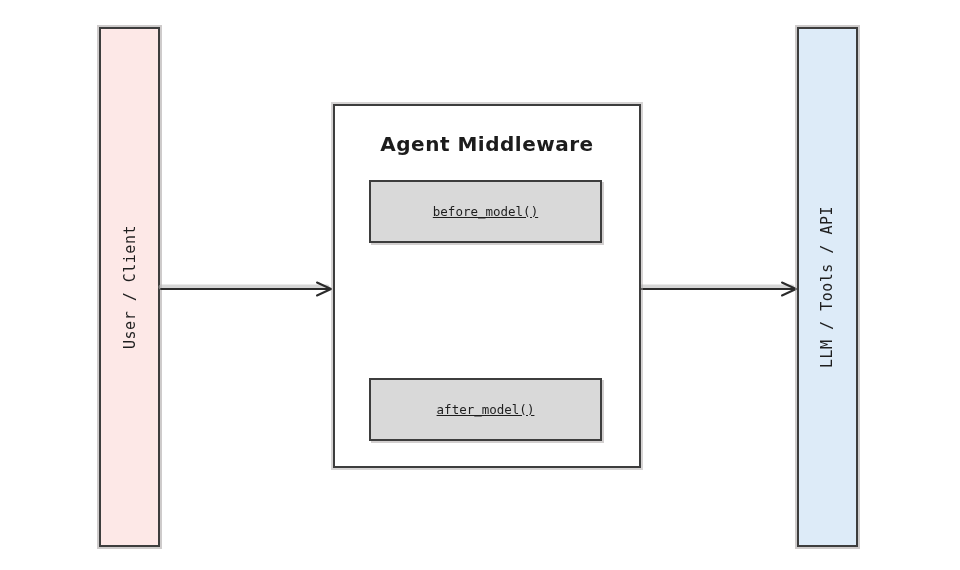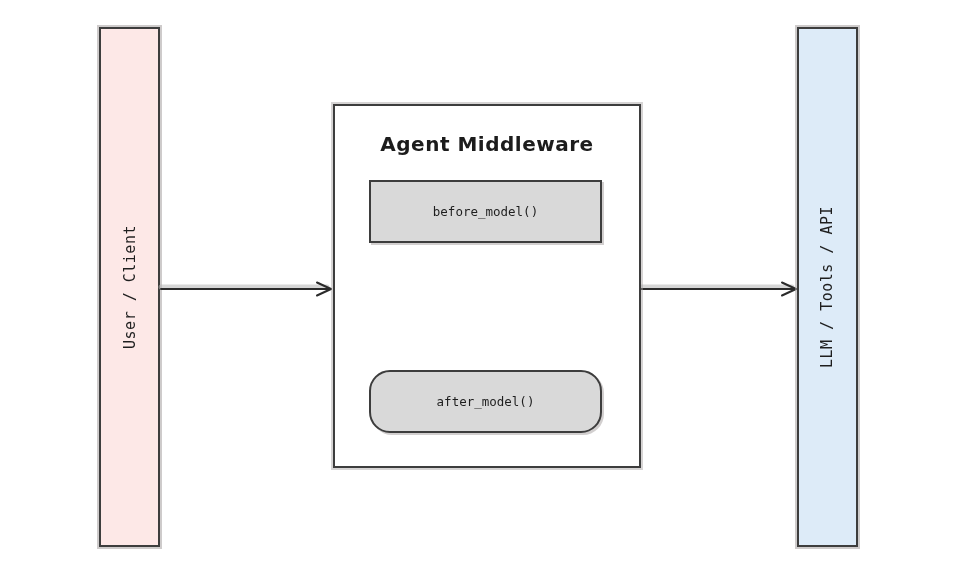--- a/index.html
+++ b/index.html
@@ -63,24 +63,25 @@
     background: #d9d9d9;
     border: 2px solid #3d3d3d;
     box-sizing: border-box;
     box-shadow: 2px 2px 0 rgba(165,160,160,0.5);
     display: flex;
     align-items: center;
     justify-content: center;
     font-family: "DejaVu Sans Mono", monospace;
     font-size: 12.5px;
     color: #1e1e1e;
+    text-decoration: underline;
   }
   .hook1 { top: 74px; }
   .hook2 { top: 172px; }
-  .hook3 { top: 264px; border-radius: 21px; }
+  .hook3 { top: 272px; }
   .arrows {
     position: absolute;
     left: 0;
     top: 0;
     width: 960px;
     height: 570px;
     pointer-events: none;
   }
   .arrow-stroke {
     stroke: #2b2b2b;

